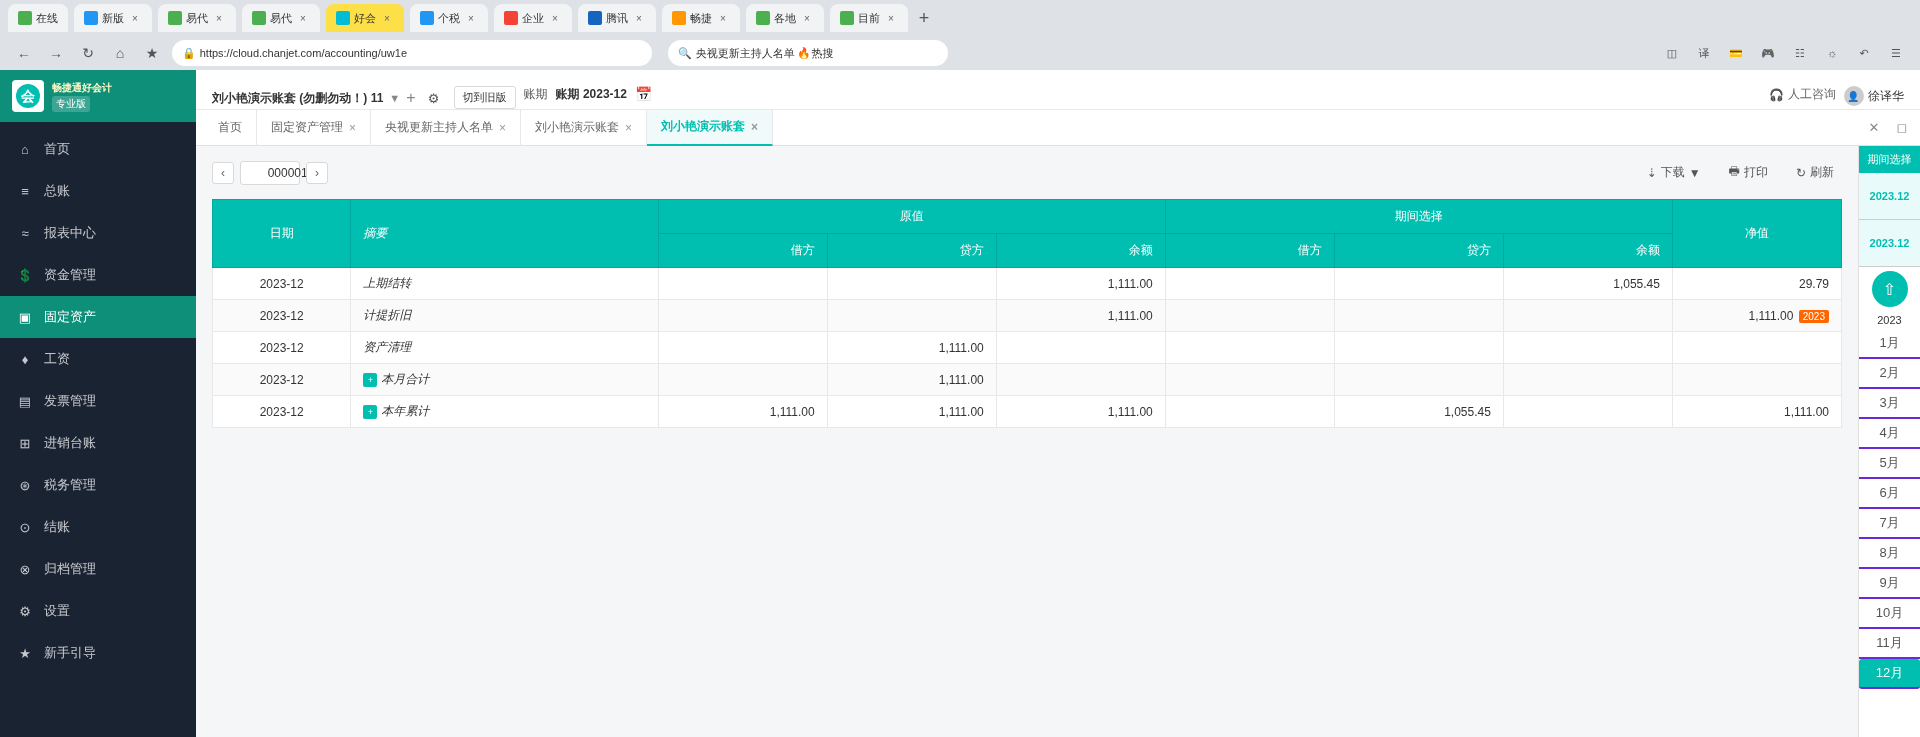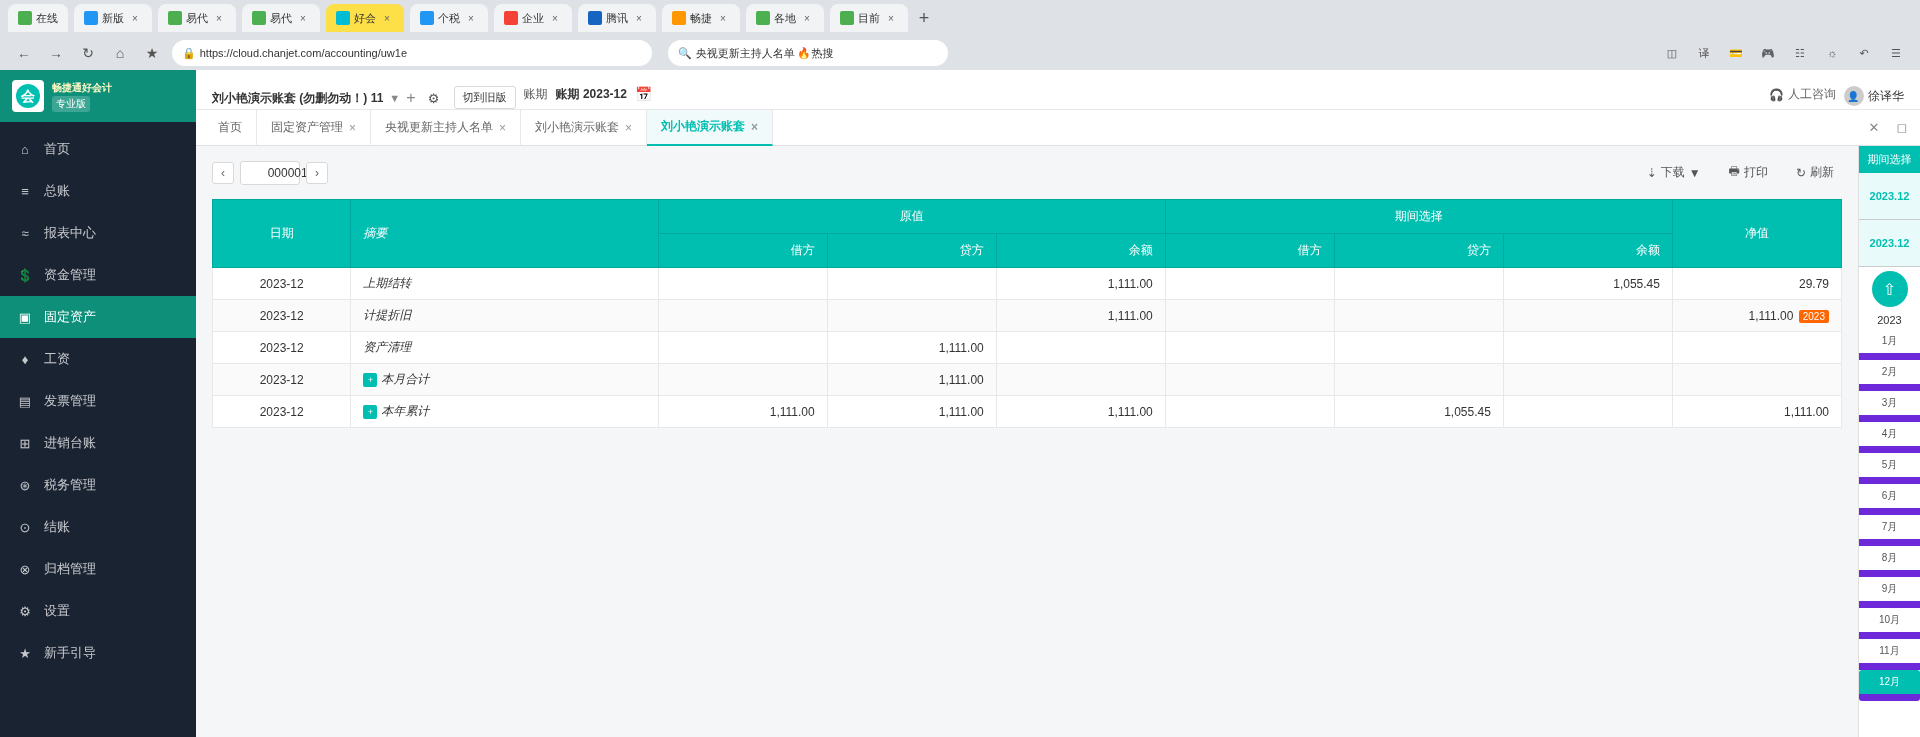--- a/index.html
+++ b/index.html
@@ -75,21 +75,21 @@
     .ledger-table tr:nth-child(even) td { background: #fafafa; }
     .col-date { width: 90px; }
     .col-summary { width: 200px; text-align: left !important; font-style: italic; }
     .col-amount { width: 110px; text-align: right !important; }
     .summary-badge { display: inline-block; width: 14px; height: 14px; background: #00bfb0; color: #fff; font-size: 9px; border-radius: 2px; text-align: center; line-height: 14px; margin-right: 4px; }
 
     
     .period-panel { width: 62px; background: #fff; border-left: 1px solid #e0e0e0; display: flex; flex-direction: column; flex-shrink: 0; }
     .period-header { background: #00bfb0; color: #fff; font-size: 11px; padding: 6px 4px; text-align: center; }
     .period-active { font-size: 11px; color: #00bfb0; font-weight: bold; padding: 17px 4px; text-align: center; background: #e8fafa; border-bottom: 1px solid #ccc; }
-    .period-item { font-size: 10px; color: #555; padding: 5px 4px; text-align: center; cursor: pointer; border-bottom: 7px solid #6d28d9; }
+    .period-item { font-size: 13px; color: #555; padding: 5px 4px; text-align: center; cursor: pointer; border-bottom: 2px solid #6d28d9; }
     .period-item.active { background: #00bfb0; color: #fff; border-radius: 3px; }
     .scroll-btn { width: 36px; height: 36px; background: #00bfb0; border-radius: 50%; display: flex; align-items: center; justify-content: center; color: #fff; cursor: pointer; font-size: 16px; margin: 4px auto; }
     .year-badge { background: #ff6600; color: #fff; font-size: 10px; padding: 1px 4px; border-radius: 2px; margin-left: 2px; display: inline-block; }
   </style>
 </head>
 <body>
 
 <div class="browser-chrome">
   <div class="tab-bar">
 

